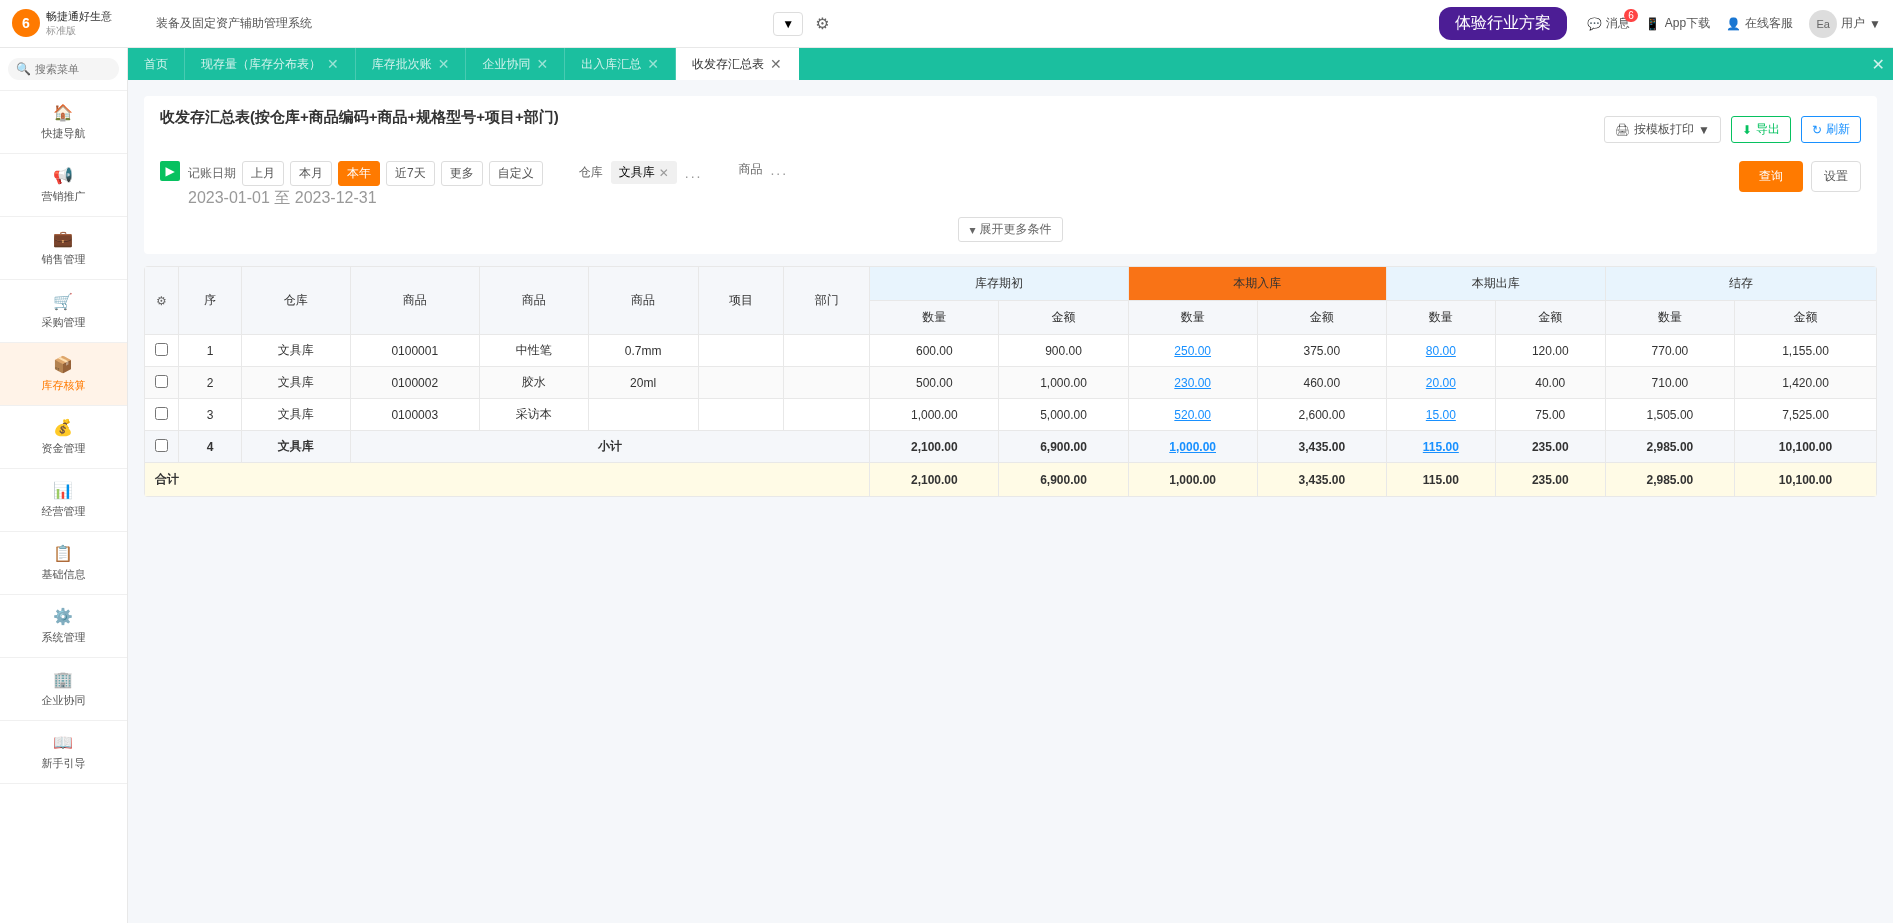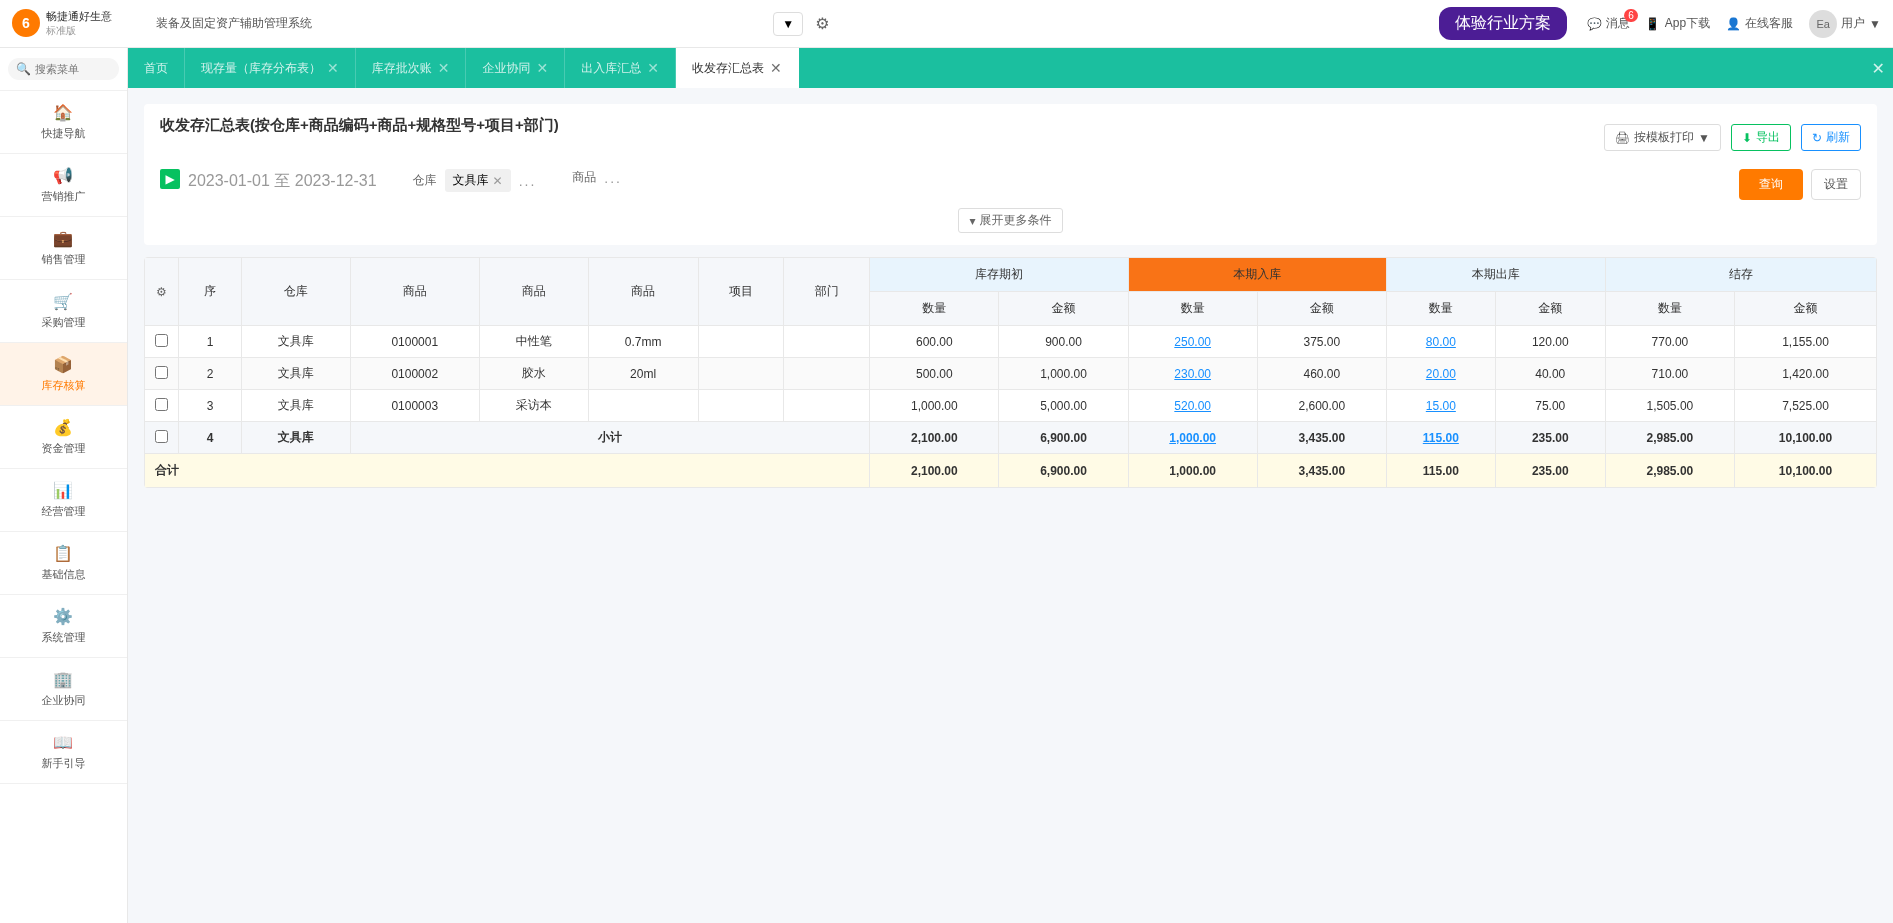--- a/index.html
+++ b/index.html
@@ -4,21 +4,21 @@
   <style>
     * { box-sizing: border-box; margin: 0; padding: 0; }
     body { font-family: 'Microsoft YaHei', Arial, sans-serif; font-size: 12px; background: #f0f2f5; overflow: hidden; }
 
     
     .app-container { display: flex; flex-direction: column; height: 923px; width: 1893px; }
     .top-bar { display: flex; align-items: center; background: #fff; height: 48px; padding: 0 12px; border-bottom: 1px solid #e8e8e8; flex-shrink: 0; }
     .main-layout { display: flex; flex: 1; overflow: hidden; }
     .sidebar { width: 128px; background: #fff; border-right: 1px solid #e8e8e8; display: flex; flex-direction: column; flex-shrink: 0; }
     .content-area { flex: 1; display: flex; flex-direction: column; overflow: hidden; }
-    .tab-bar { background: #1bbf9f; display: flex; align-items: center; height: 40px; flex-shrink: 0; }
+    .tab-bar { background: #1bbf9f; display: flex; align-items: center; height: 32px; flex-shrink: 0; }
     .main-content { flex: 1; background: #f5f7fa; overflow-y: auto; padding: 16px; }
 
     
     .logo-area { display: flex; align-items: center; gap: 6px; min-width: 128px; }
     .logo-icon { width: 28px; height: 28px; background: #ff7a00; border-radius: 50%; display: flex; align-items: center; justify-content: center; color: white; font-size: 14px; font-weight: bold; }
     .logo-text { font-size: 11px; color: #333; line-height: 1.3; }
     .logo-subtitle { font-size: 10px; color: #999; }
     .top-bar-system { font-size: 12px; color: #333; margin-left: 8px; flex: 1; }
     .system-select { display: flex; align-items: center; gap: 4px; border: 1px solid #ddd; border-radius: 4px; padding: 4px 8px; font-size: 12px; cursor: pointer; }
     .experience-btn { background: #4c1d95; color: white; border: none; border-radius: 12px; padding: 6px 16px; font-size: 16px; cursor: pointer; }
@@ -223,20 +223,29 @@
                 <span>↻</span>
                 <span>刷新</span>
               </button>
             </div>
           </div>
 
           <div style="display:flex;align-items:flex-start;gap:16px;margin-bottom:8px;">
             <div style="display:flex;align-items:flex-start;gap:8px;">
               <div class="expand-arrow">▶</div>
               <div>
+                <div class="date-filter">
+                  <span class="filter-label">记账日期</span>
+                  <button class="date-btn">上月</button>
+                  <button class="date-btn">本月</button>
+                  <button class="date-btn active">本年</button>
+                  <button class="date-btn">近7天</button>
+                  <button class="date-btn">更多</button>
+                  <button class="date-btn">自定义</button>
+                </div>
                 <div class="date-range" style="margin-top:2px;">2023-01-01 至 2023-12-31</div>
               </div>
             </div>
             <div style="display:flex;align-items:center;gap:8px;margin-left:20px;">
               <span class="filter-label">仓库</span>
               <div class="warehouse-tag">
                 <span>文具库</span>
                 <span class="remove">✕</span>
               </div>
               <span class="more-options">...</span>

